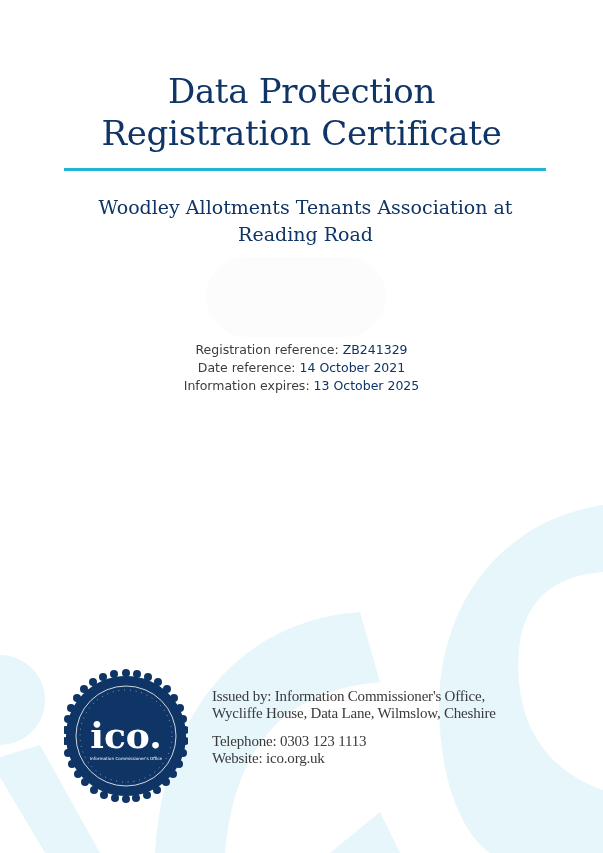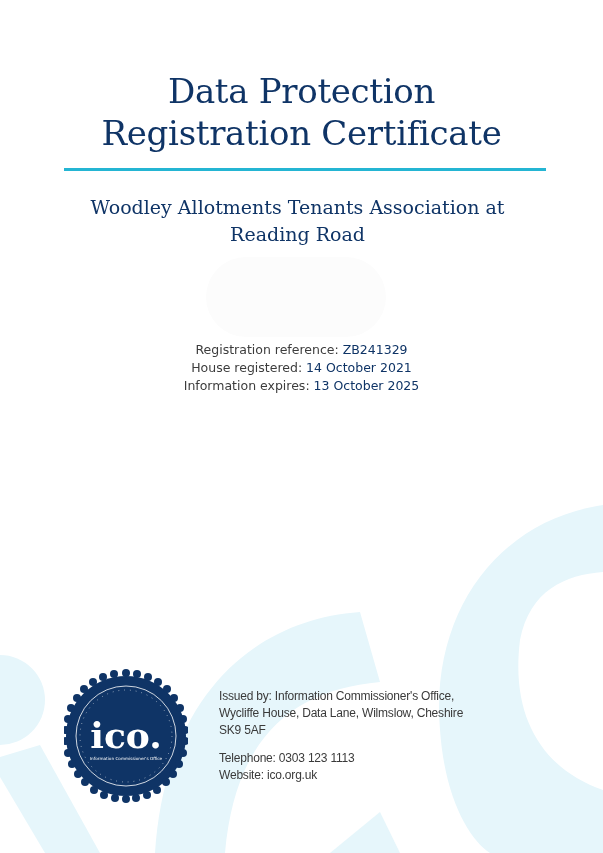--- a/index.html
+++ b/index.html
@@ -16,44 +16,44 @@
     text-align: center; color: #0f3466;
     font-family: "DejaVu Serif", "Liberation Serif", serif;
     font-size: 34px; line-height: 42px; font-weight: normal;
     letter-spacing: -0.3px;
   }
   .title-rule {
     position: absolute; left: 64px; top: 168px; width: 482px; height: 3px;
     background: #24b5d3;
   }
   .org-name {
-    position: absolute; left: 56px; top: 194px; width: 483px;
+    position: absolute; left: 64px; top: 194px; width: 483px;
     text-align: center; color: #0f3466;
     font-family: "DejaVu Serif", "Liberation Serif", serif;
     font-size: 19px; line-height: 27px;
   }
   .blur-patch {
     position: absolute; left: 206px; top: 257px; width: 180px; height: 80px;
     border-radius: 40px; background: #fcfcfc;
   }
   .reg-details {
     position: absolute; left: 0; top: 341px; width: 603px;
     text-align: center; font-size: 12.5px; line-height: 18px;
     font-family: "DejaVu Sans", "Liberation Sans", sans-serif;
   }
   .reg-line { display: block; white-space: nowrap; }
   .reg-label { color: #3c3c3c; }
   .reg-value { color: #0f3466; }
 
   .seal { position: absolute; left: 64px; top: 668px; width: 124px; height: 136px; }
 
   .issuer {
-    position: absolute; left: 219px; top: 688px; width: 320px;
-    color: #3a3a3a; font-size: 12px; line-height: 17px;
-    font-family: Liberation Sans, sans-serif;
+    position: absolute; left: 212px; top: 688px; width: 320px;
+    color: #3a3a3a; font-size: 15px; line-height: 17px;
+    font-family: Liberation Serif, serif;
     letter-spacing: -0.2px;
   }
   .issuer p { margin: 0; }
   .issuer .contact { margin-top: 11px; }
 </style>
 </head>
 <body>
 
 <svg class="watermark" viewBox="0 0 603 853" xmlns="http://www.w3.org/2000/svg">
 
@@ -82,21 +82,21 @@
   </div>
 
   <div class="blur-patch"></div>
 
   <div class="reg-details">
     <span class="reg-line">
       <span class="reg-label">Registration reference:</span>
       <span class="reg-value">ZB241329</span>
     </span>
     <span class="reg-line">
-      <span class="reg-label">House registered:</span>
+      <span class="reg-label">Date reference:</span>
       <span class="reg-value">14 October 2021</span>
     </span>
     <span class="reg-line">
       <span class="reg-label">Information expires:</span>
       <span class="reg-value">13 October 2025</span>
     </span>
   </div>
 
   <svg class="seal" viewBox="0 0 124 136" xmlns="http://www.w3.org/2000/svg">
     <g>
@@ -140,18 +140,17 @@
       <circle cx="62" cy="68" r="50" fill="none" stroke="#ffffff" stroke-width="0.8"></circle>
       <circle cx="62" cy="68" r="46" fill="none" stroke="#ffffff" stroke-width="0.8" stroke-dasharray="0.8 5" opacity="0.8"></circle>
     </g>
     <text x="62" y="80" text-anchor="middle" fill="#ffffff" font-family="DejaVu Serif, Liberation Serif, serif" font-weight="bold" font-size="36">ico.</text>
     <text x="62" y="92" text-anchor="middle" fill="#ffffff" font-family="DejaVu Sans, Liberation Sans, sans-serif" font-size="4.2">Information Commissioner's Office</text>
   </svg>
 
   <div class="issuer">
     <p>Issued by: Information Commissioner's Office,</p>
     <p>Wycliffe House, Data Lane, Wilmslow, Cheshire</p>
-    <p>SK9 5AF</p>
     <p class="contact">Telephone: 0303 123 1113</p>
     <p>Website: ico.org.uk</p>
   </div>
 
 </div>
 
 </body></html>

